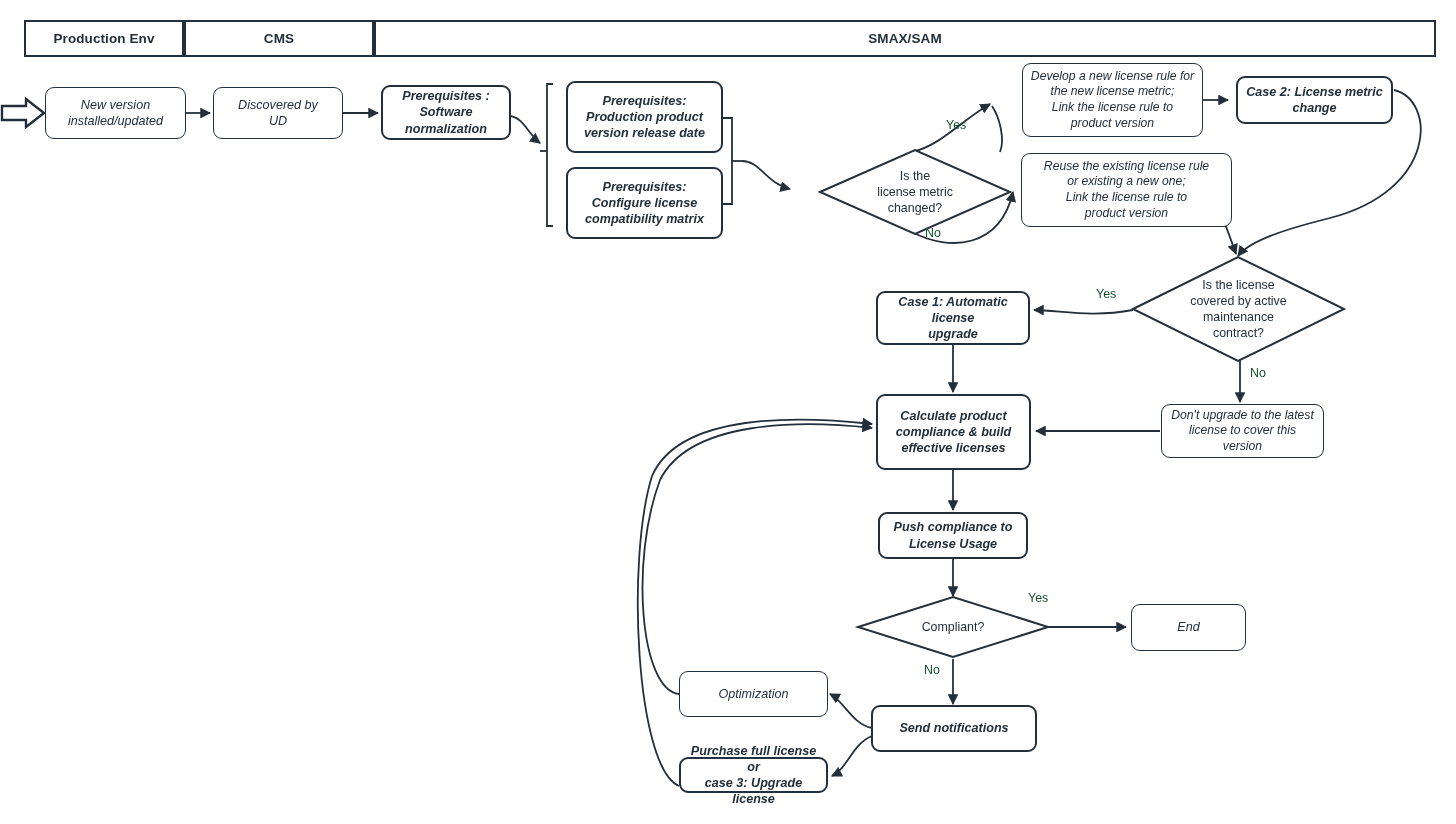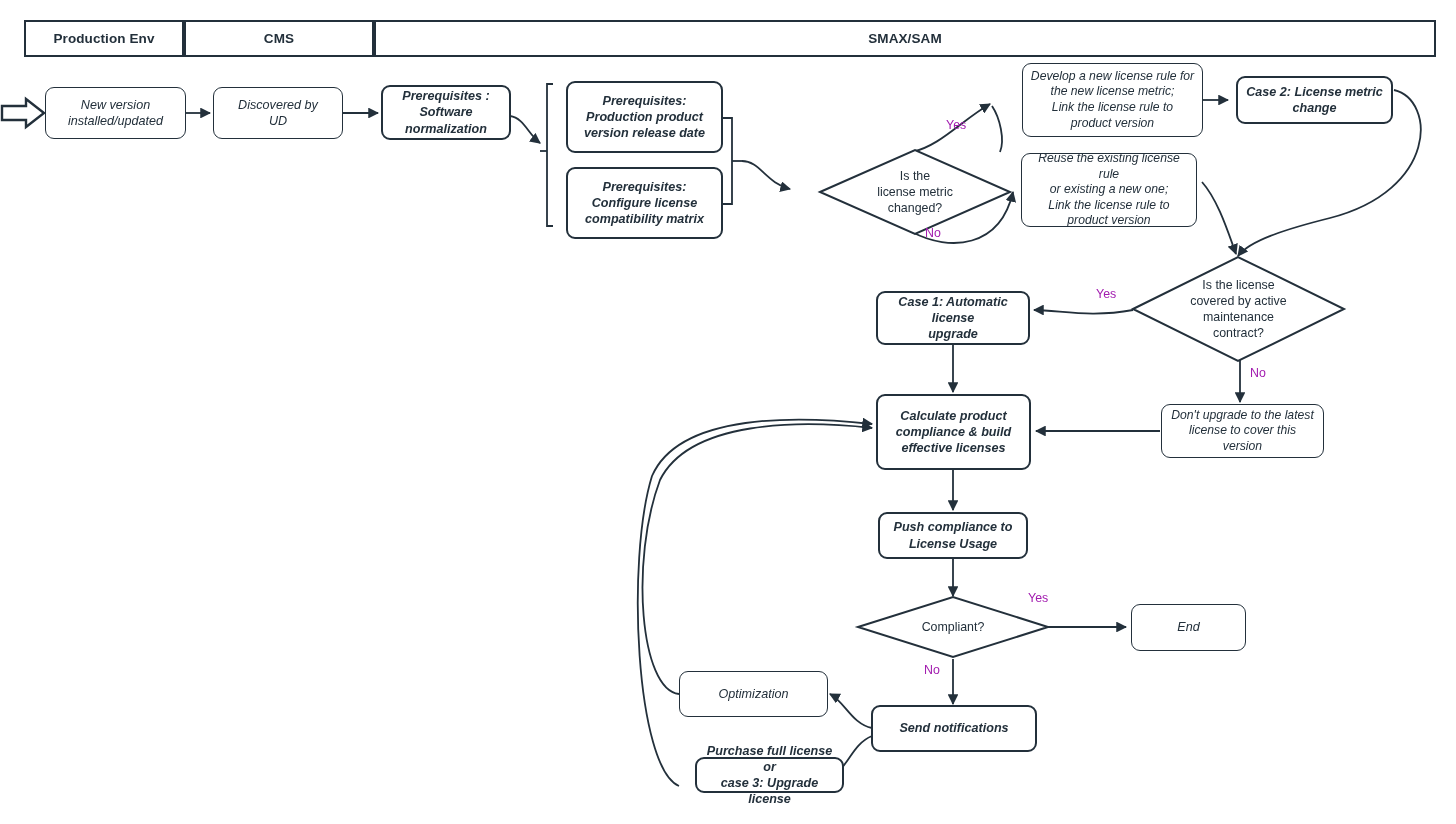--- a/index.html
+++ b/index.html
@@ -72,21 +72,21 @@
     justify-content: center;
     text-align: center;
     font-size: 12.4px;
     line-height: 1.3;
     pointer-events: none;
   }
   
   .elabel {
     position: absolute;
     font-size: 12.4px;
-    color: #a21caf;
+    color: #14532d;
     white-space: nowrap;
   }
 </style>
 </head>
 <body>
 
 <div id="canvas">
 
   <div class="lane-header" style="left:24px; top:20px; width:160px; height:37px;">
     <span>Production Env</span>
@@ -211,21 +211,21 @@
 
   <div class="node thin" style="left:1022px; top:63px; width:181px; height:74px; font-size:12.2px;">
     <span class="txt">
       <span>Develop a new license rule for</span><br>
       <span>the new license metric;</span><br>
       <span>Link the license rule to</span><br>
       <span>product version</span>
     </span>
   </div>
 
-  <div class="node thin" style="left:1021px; top:153px; width:176px; height:74px; font-size:12.2px;text-align:center;">
+  <div class="node thin" style="left:1021px; top:153px; width:211px; height:74px; font-size:12.2px;text-align:center;">
     <span class="txt">
       <span>Reuse the existing license rule</span><br>
       <span>or existing a new one;</span><br>
       <span>Link the license rule to</span><br>
       <span>product version</span>
     </span>
   </div>
 
   <div class="node bold" style="left:1236px; top:76px; width:157px; height:48px;">
     <span class="txt">
@@ -286,21 +286,21 @@
   </div>
 
   <div class="node thin" style="left:679px; top:671px; width:149px; height:46px;">
     <span class="txt">Optimization</span>
   </div>
 
   <div class="node bold" style="left:871px; top:705px; width:166px; height:47px;">
     <span class="txt">Send notifications</span>
   </div>
 
-  <div class="node bold" style="left:695px; top:757px; width:149px; height:36px;">
+  <div class="node bold" style="left:679px; top:757px; width:149px; height:36px;">
     <span class="txt">
       <span>Purchase full license or</span><br>
       <span>case 3: Upgrade license</span>
     </span>
   </div>
 
   <div class="elabel" style="left:946px; top:118px;"><span>Yes</span></div>
 
   <div class="elabel" style="left:925px; top:226px;"><span>No</span></div>
 

